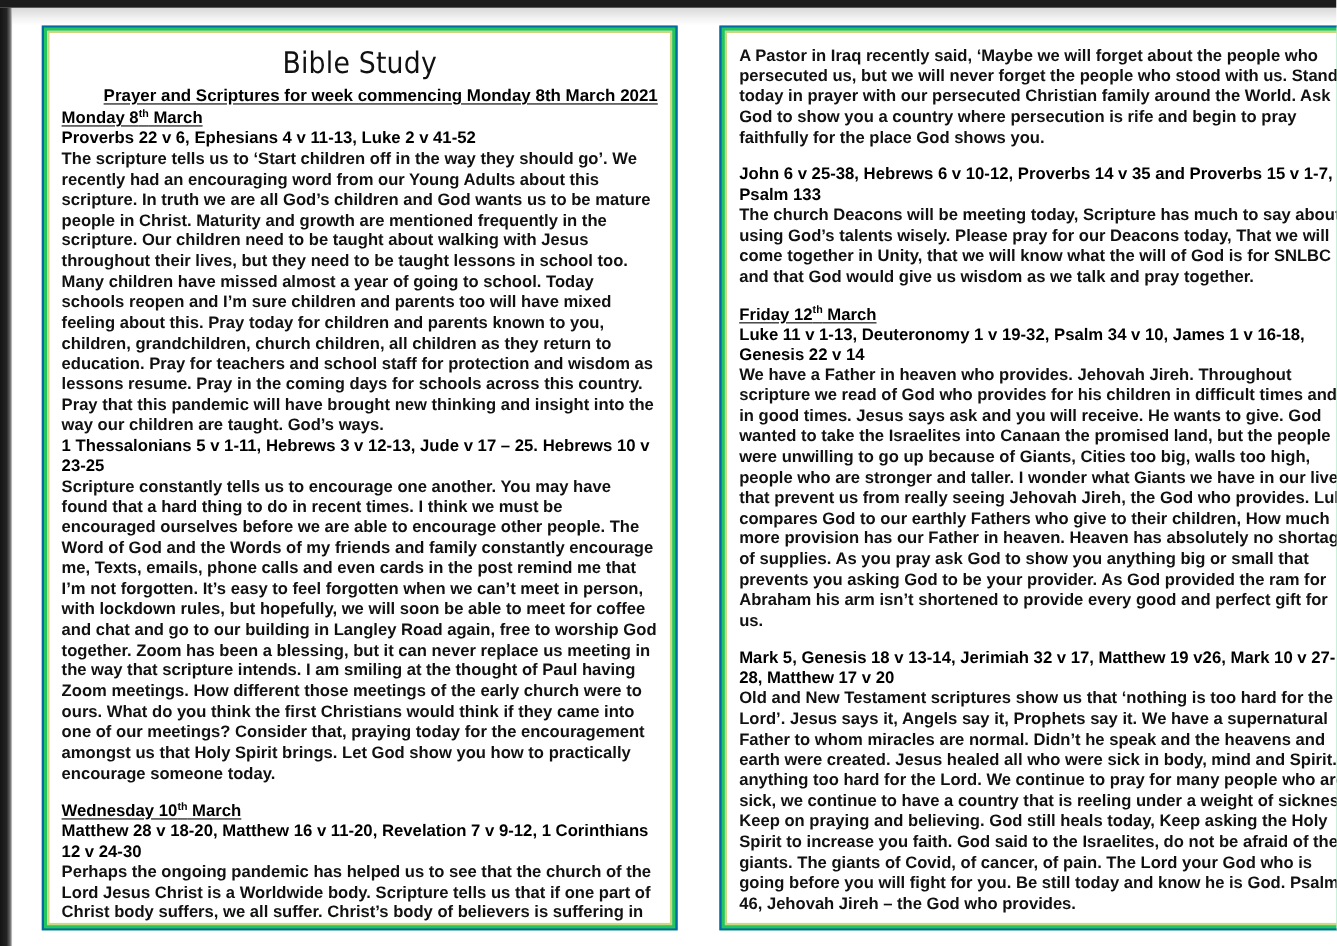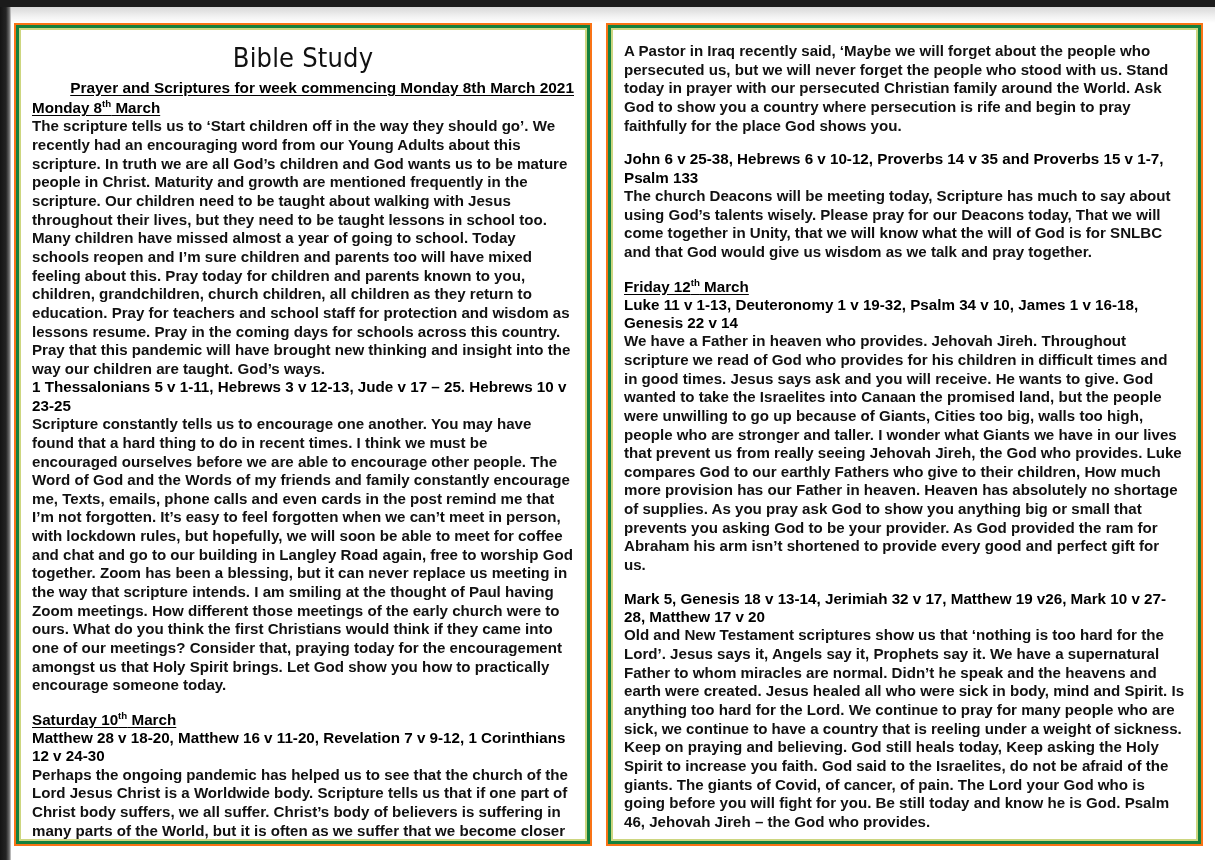--- a/index.html
+++ b/index.html
@@ -49,24 +49,25 @@
     position: absolute;
     inset: 0;
     display: flex;
     gap: 14px;
     padding: 23px 4px 14px 14px;
     z-index: 2;
   }
 
   
   .panel {
-    background: #15803d;
-    border: 2px solid #f97316;
+    background: #22c55e;
+    border: 2px solid #0369a1;
     padding: 3px;
     position: relative;
+    margin-left: 24px;
   }
   .panel-inner {
     border: 2px solid #cdd680;
     height: 100%;
     background: #ffffff;
     padding: 9px 11px 8px 11px;
     overflow: hidden;
   }
   .panel-left  { width: 578px; flex: 0 0 578px; }
   .panel-right { width: 597px; flex: 0 0 597px; }
@@ -132,28 +133,29 @@
 
 <div class="page">
 
   <div class="panel panel-left">
     <div class="panel-inner">
 
       <div class="doc-title">Bible Study</div>
       <div class="lede">Prayer and Scriptures for week commencing Monday 8th March 2021</div>
 
       <div class="day-heading"><span class="u"><span>Monday 8</span><sup>th</sup><span> March</span></span></div>
+      <div class="refs">Proverbs 22 v 6, Ephesians 4 v 11-13, Luke 2 v 41-52</div>
       <div class="body-text">The scripture tells us to ‘Start children off in the way they should go’. We recently had an encouraging word from our Young Adults about this scripture. In truth we are all God’s children and God wants us to be mature people in Christ. Maturity and growth are mentioned frequently in the scripture. Our children need to be taught about walking with Jesus throughout their lives, but they need to be taught lessons in school too.  Many children have missed almost a year of going to school. Today schools reopen and I’m sure children and parents too will have mixed feeling about this. Pray today for children and parents known to you, children, grandchildren, church children, all children as they return to education. Pray for teachers and school staff for protection and wisdom as lessons resume. Pray in the coming days for schools across this country. Pray that this pandemic will have brought new thinking and insight into the way our children are taught. God’s ways.</div>
 
       <div class="refs">1 Thessalonians 5 v 1-11, Hebrews 3 v 12-13, Jude v 17 – 25. Hebrews 10 v 23-25</div>
       <div class="body-text">Scripture constantly tells us to encourage one another.  You may have found that a hard thing to do in recent times.  I think we must be encouraged ourselves before we are able to encourage other people. The Word of God and the Words of my friends and family constantly encourage me, Texts, emails, phone calls and even cards in the post remind me that I’m not forgotten. It’s easy to feel forgotten when we can’t meet in person, with lockdown rules, but hopefully, we will soon be able to meet for coffee and chat and go to our building in Langley Road again, free to worship God together.  Zoom has been a blessing, but it can never replace us meeting in the way that scripture intends.  I am smiling at the thought of Paul having Zoom meetings. How different those meetings of the early church were to ours. What do you think the first Christians would think if they came into one of our meetings? Consider that, praying today for the encouragement amongst us that Holy Spirit brings. Let God show you how to practically encourage someone today.</div>
 
       <div class="spacer"></div>
 
-      <div class="day-heading"><span class="u"><span>Saturday 10</span><sup>th</sup><span> March</span></span></div>
+      <div class="day-heading"><span class="u"><span>Wednesday 10</span><sup>th</sup><span> March</span></span></div>
       <div class="refs">Matthew 28 v 18-20, Matthew 16 v 11-20, Revelation 7 v 9-12, 1 Corinthians 12 v 24-30</div>
       <div class="body-text">Perhaps the ongoing pandemic has helped us to see that the church of the Lord Jesus Christ is a Worldwide body. Scripture tells us that if one part of Christ body suffers, we all suffer. Christ’s body of believers is suffering in many parts of the World, but it is often as we suffer that we become closer to God. I heard recently of a Muslim community where it is often thought that it is more honourable to kill Christians to let them live.</div>
 
     </div>
   </div>
 
   <div class="panel panel-right">
     <div class="panel-inner">
 
       <div class="body-text">A Pastor in Iraq recently said, ‘Maybe we will forget about the people who persecuted us, but we will never forget the people who stood with us. Stand today in prayer with our persecuted Christian family around the World. Ask God to show you a country where persecution is rife and begin to pray faithfully for the place God shows you.</div>

